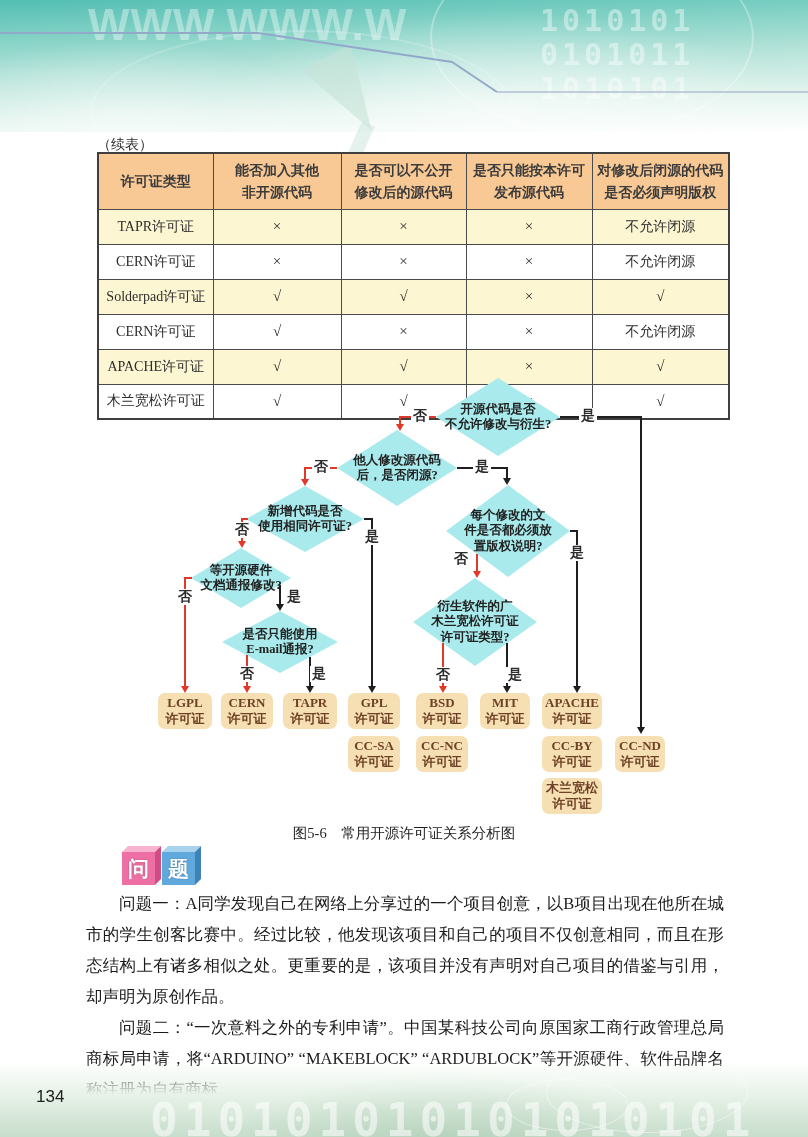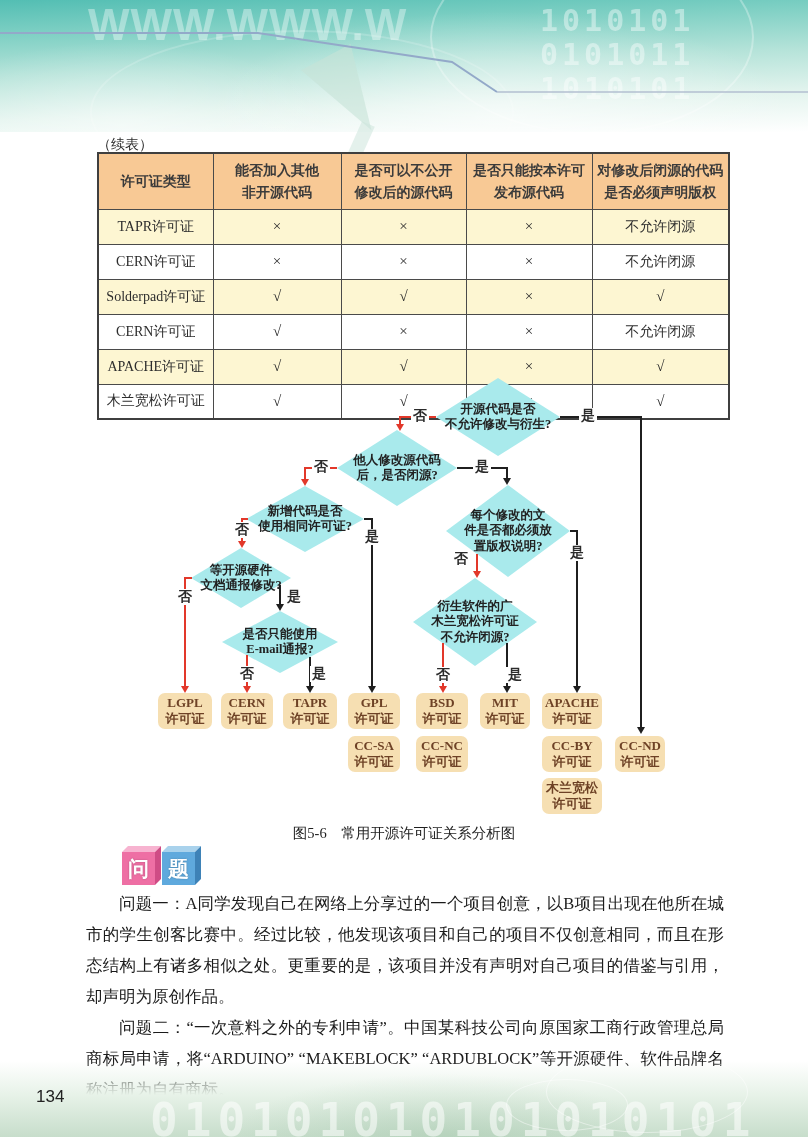--- a/index.html
+++ b/index.html
@@ -223,21 +223,21 @@
     <div class="diamond" style="left:222px;top:611px;width:116px;height:62px;">
       <div class="dtext">
           <span style="display:block">是否只能使用</span>
           <span style="display:block">E-mail通报?</span>
         </div>
     </div>
     <div class="diamond" style="left:413px;top:578px;width:124px;height:88px;">
       <div class="dtext">
           <span style="display:block">衍生软件的广</span>
           <span style="display:block">木兰宽松许可证</span>
-          <span style="display:block">不允许闭源?</span>
+          <span style="display:block">许可证类型?</span>
         </div>
     </div>
 
     <i class="hl red" style="left:400px;top:416px;width:36px;"></i>
     <i class="vl red" style="left:399px;top:416px;height:10px;"></i>
     <i class="arr redA" style="left:396px;top:424px;"></i>
     <b class="lbl" style="left:420px;top:416px;">否</b>
 
     <i class="hl" style="left:560px;top:416px;width:82px;"></i>
     <i class="vl" style="left:640px;top:416px;height:312px;"></i>

